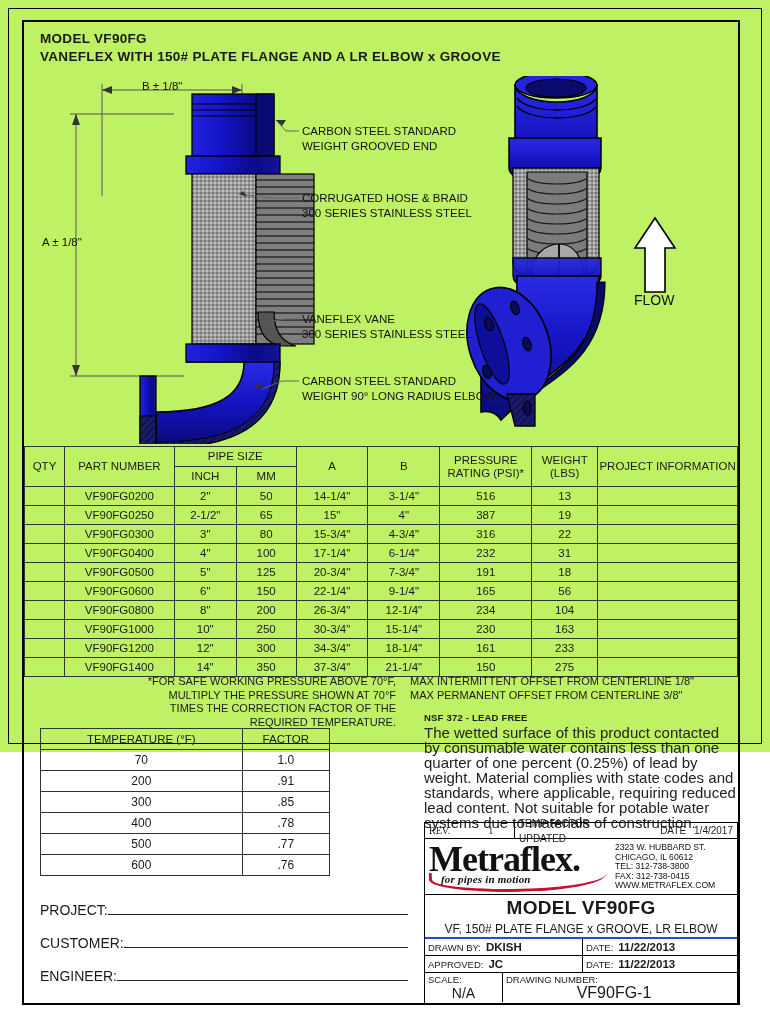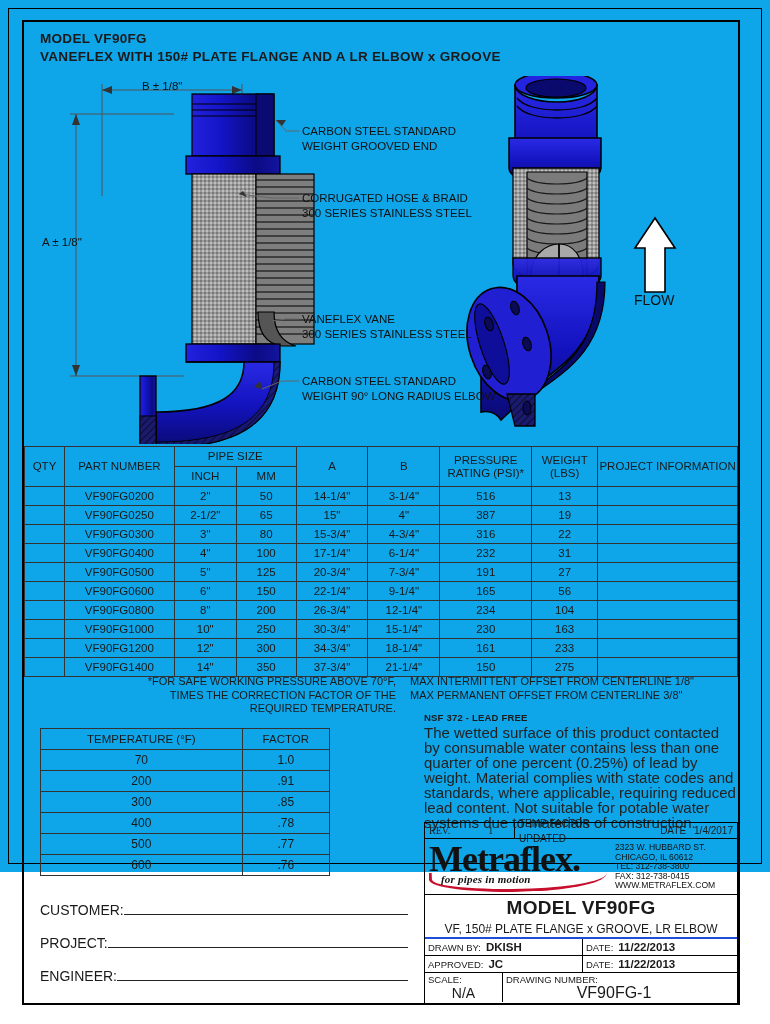--- a/index.html
+++ b/index.html
@@ -8,22 +8,22 @@
     background: #ffffff;
   }
   body {
     width: 770px; height: 1024px;
     font-family: "Liberation Sans", sans-serif;
     color: #1a1a1a;
     overflow: hidden;
   }
   #sheet {
     position: relative;
-    width: 770px; height: 872px;
-    background: #0ea5e9;
+    width: 770px; height: 752px;
+    background: #bef264;
   }
   
   #outer-border {
     position: absolute;
     left: 8px; top: 8px; right: 8px; bottom: 8px;
     border: 1px solid #000;
   }
   #inner-border {
     position: absolute;
     left: 22px; top: 20px;
@@ -491,21 +491,21 @@
           <td class="c-proj"></td>
         </tr>
         <tr>
           <td class="c-qty"></td>
           <td class="c-part">VF90FG0500</td>
           <td class="c-inch">5"</td>
           <td class="c-mm">125</td>
           <td class="c-a">20-3/4"</td>
           <td class="c-b">7-3/4"</td>
           <td class="c-press">191</td>
-          <td class="c-weight">27</td>
+          <td class="c-weight">18</td>
           <td class="c-proj"></td>
         </tr>
         <tr>
           <td class="c-qty"></td>
           <td class="c-part">VF90FG0600</td>
           <td class="c-inch">6"</td>
           <td class="c-mm">150</td>
           <td class="c-a">22-1/4"</td>
           <td class="c-b">9-1/4"</td>
           <td class="c-press">165</td>
@@ -554,20 +554,21 @@
           <td class="c-b">21-1/4"</td>
           <td class="c-press">150</td>
           <td class="c-weight">275</td>
           <td class="c-proj"></td>
         </tr>
       </tbody>
   </table>
 
   <div id="footnote">
     <div>*FOR SAFE WORKING PRESSURE ABOVE 70°F,</div>
+    <div>MULTIPLY THE PRESSURE SHOWN AT 70°F</div>
     <div>TIMES THE CORRECTION FACTOR OF THE</div>
     <div>REQUIRED TEMPERATURE.</div>
   </div>
 
   <div id="offset-note">
     <div>MAX INTERMITTENT OFFSET FROM CENTERLINE 1/8"</div>
     <div>MAX PERMANENT OFFSET FROM CENTERLINE 3/8"</div>
   </div>
 
   <table id="temp-table">
@@ -675,25 +676,25 @@
       </div>
       <div id="dwg-cell">
         <div id="dwg-label">DRAWING NUMBER:</div>
         <div id="dwg-val">VF90FG-1</div>
       </div>
     </div>
   </div>
 
   <div id="cust-block">
     <div class="cust-row">
+      <span class="cust-label">PROJECT:</span>
+      <span class="cust-line"></span>
+    </div>
+    <div class="cust-row">
       <span class="cust-label">CUSTOMER:</span>
-      <span class="cust-line"></span>
-    </div>
-    <div class="cust-row">
-      <span class="cust-label">PROJECT:</span>
       <span class="cust-line"></span>
     </div>
     <div class="cust-row">
       <span class="cust-label">ENGINEER:</span>
       <span class="cust-line"></span>
     </div>
   </div>
 
 </div>
 

